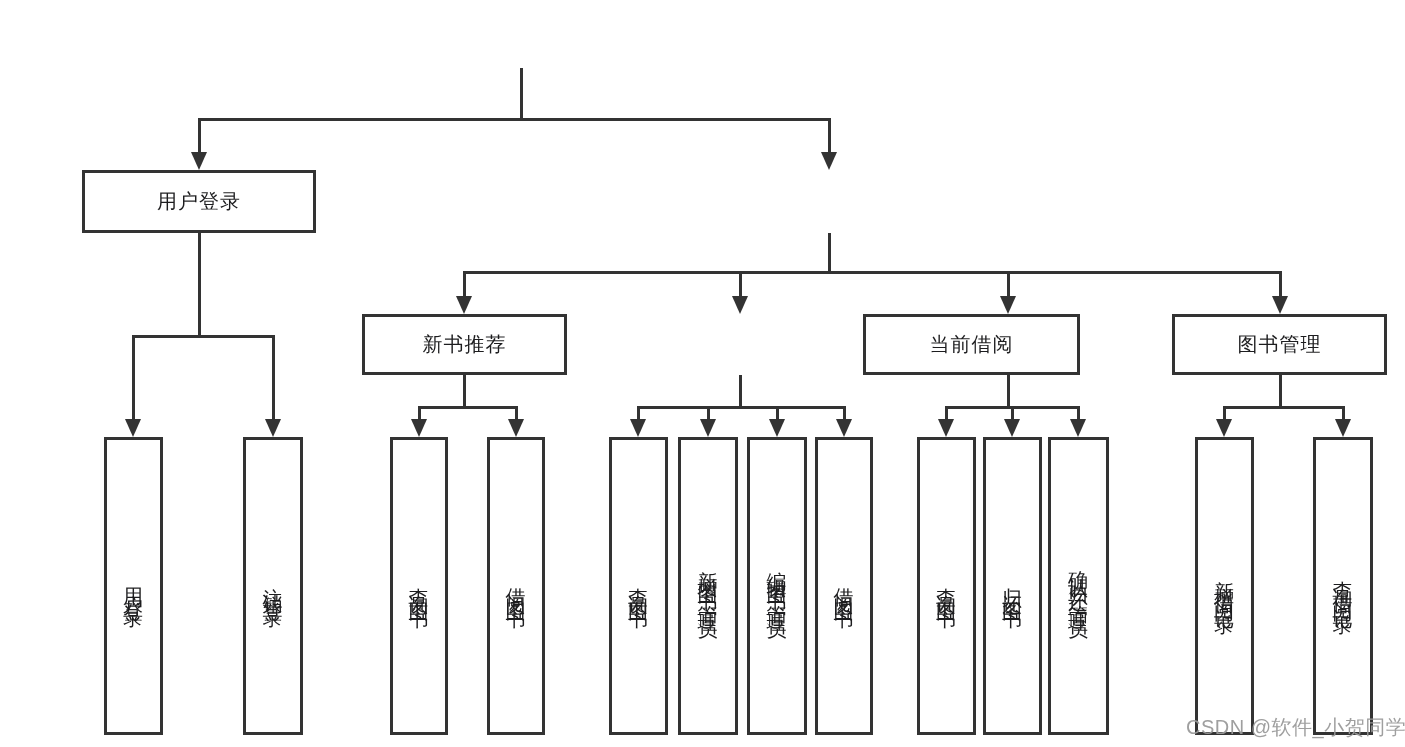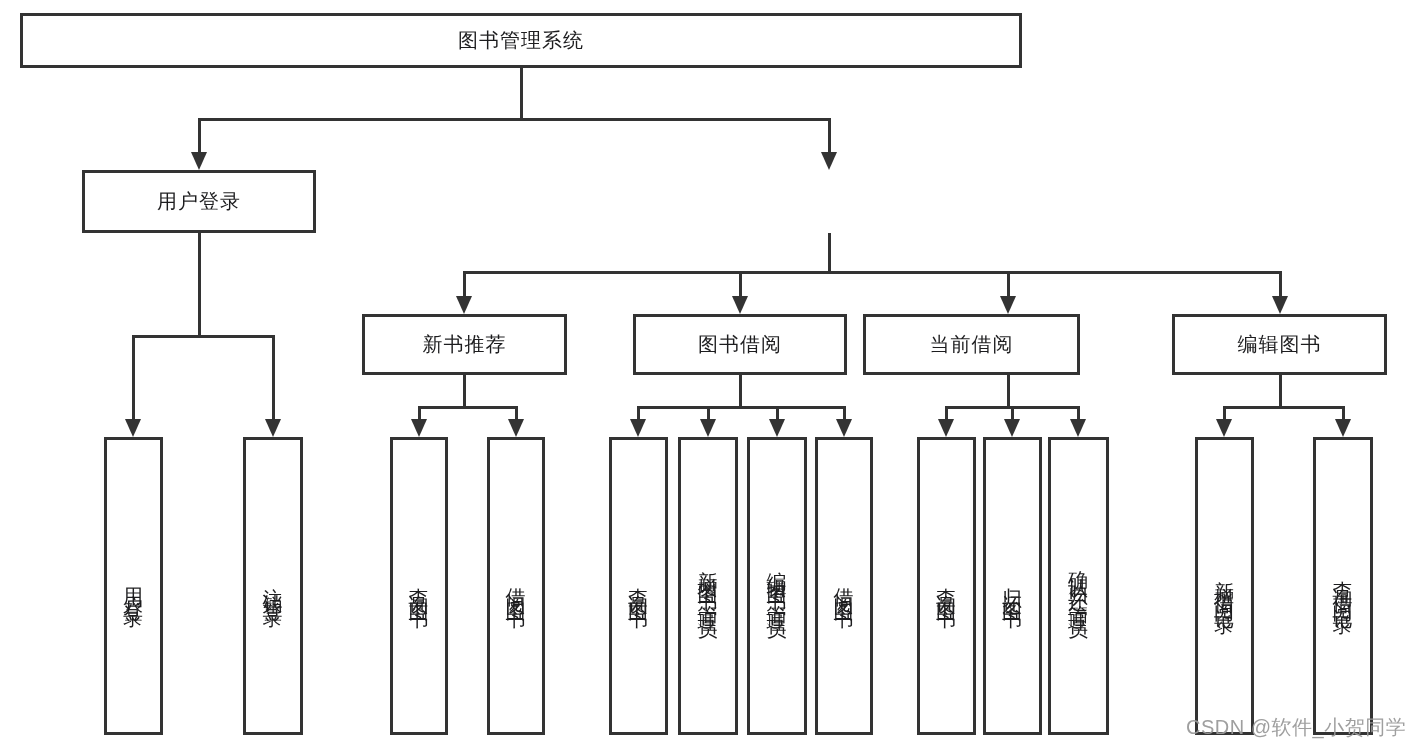--- a/index.html
+++ b/index.html
@@ -42,28 +42,26 @@
     letter-spacing: 0.5px;
     z-index: 5;
     white-space: nowrap;
   }
 </style>
 </head>
 <body>
 
 <div class="canvas">
 
-  <div class="node h" style="left:20px; top:13px; width:1002px; height:55px;">图书管理系统</div>
 
   <div class="node h" style="left:82px; top:170px; width:234px; height:63px;">用户登录</div>
 
   <div class="node h" style="left:362px; top:314px; width:205px; height:61px;">新书推荐</div>
-  <div class="node h" style="left:633px; top:314px; width:214px; height:61px;">图书借阅</div>
   <div class="node h" style="left:863px; top:314px; width:217px; height:61px;">当前借阅</div>
-  <div class="node h" style="left:1172px; top:314px; width:215px; height:61px;">编辑图书</div>
+  <div class="node h" style="left:1172px; top:314px; width:215px; height:61px;">图书管理</div>
 
   <div class="node v" style="left:104px; top:437px; width:59px; height:298px;">用户登录</div>
   <div class="node v" style="left:243px; top:437px; width:60px; height:298px;">注销登录</div>
 
   <div class="node v" style="left:390px; top:437px; width:58px; height:298px;">查询图书</div>
   <div class="node v" style="left:487px; top:437px; width:58px; height:298px;">借阅图书</div>
 
   <div class="node v" style="left:609px; top:437px; width:59px; height:298px;">查询图书</div>
   <div class="node v" style="left:678px; top:437px; width:60px; height:298px;">新增图书（管理员）</div>
   <div class="node v" style="left:747px; top:437px; width:60px; height:298px;">编辑图书（管理员）</div>

